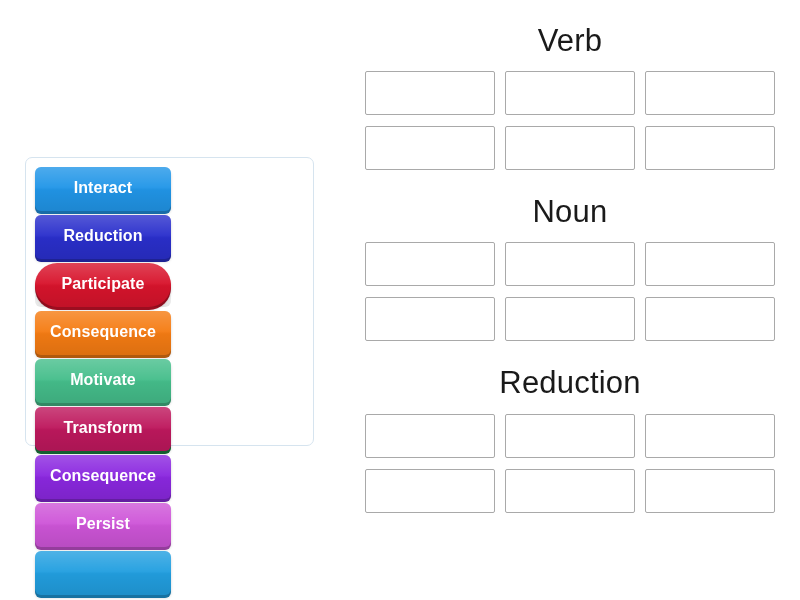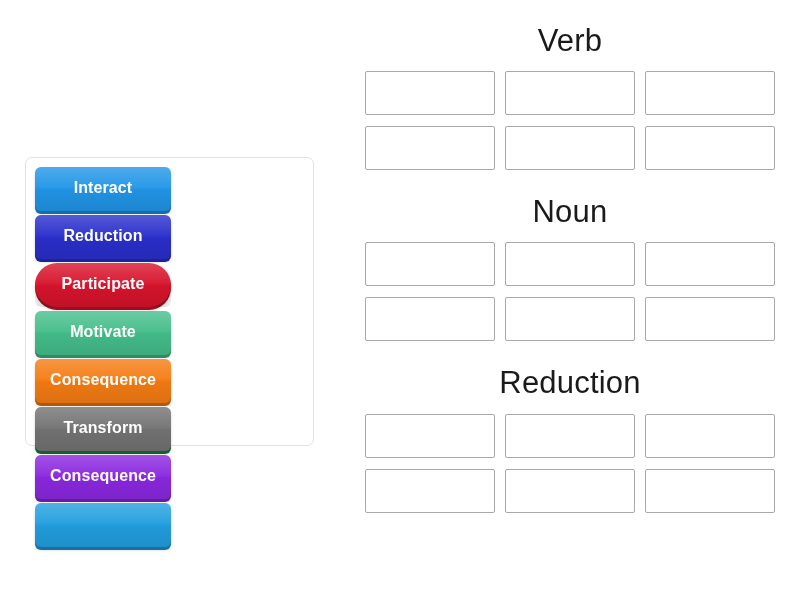--- a/index.html
+++ b/index.html
@@ -128,31 +128,34 @@
     <div class="tile-grid">
         <div class="word-tile" style="background: rgb(33, 150, 232); box-shadow: rgb(24, 108, 167) 0px 3px 0px 0px, rgba(0, 0, 0, 0.18) 0px 3px 3px;">
           <span>Interact</span>
         </div>
         <div class="word-tile" style="background: rgb(42, 47, 204); box-shadow: rgb(30, 34, 147) 0px 3px 0px 0px, rgba(0, 0, 0, 0.18) 0px 3px 3px;">
           <span>Reduction</span>
         </div>
         <div class="word-tile" style="background: rgb(216, 20, 44); box-shadow: rgb(156, 14, 32) 0px 3px 0px 0px, rgba(0, 0, 0, 0.18) 0px 3px 3px; border-radius: 22px;">
           <span>Participate</span>
         </div>
+        <div class="word-tile" style="background: rgb(245, 124, 19); box-shadow: rgb(176, 89, 14) 0px 3px 0px 0px, rgba(0, 0, 0, 0.18) 0px 3px 3px;">
+          <span>Consequence</span>
+        </div>
         <div class="word-tile" style="background: rgb(69, 190, 139); box-shadow: rgb(50, 137, 100) 0px 3px 0px 0px, rgba(0, 0, 0, 0.18) 0px 3px 3px;">
           <span>Motivate</span>
         </div>
-        <div class="word-tile" style="background: rgb(245, 124, 19); box-shadow: rgb(176, 89, 14) 0px 3px 0px 0px, rgba(0, 0, 0, 0.18) 0px 3px 3px;">
-          <span>Consequence</span>
-        </div>
-        <div class="word-tile" style="background: #737373; box-shadow: rgb(20, 95, 48) 0px 3px 0px 0px, rgba(0, 0, 0, 0.18) 0px 3px 3px;">
+        <div class="word-tile" style="background: #be185d; box-shadow: rgb(20, 95, 48) 0px 3px 0px 0px, rgba(0, 0, 0, 0.18) 0px 3px 3px;">
           <span>Transform</span>
         </div>
         <div class="word-tile" style="background: rgb(139, 40, 224); box-shadow: rgb(100, 29, 161) 0px 3px 0px 0px, rgba(0, 0, 0, 0.18) 0px 3px 3px;">
           <span>Consequence</span>
+        </div>
+        <div class="word-tile" style="background: rgb(206, 85, 216); box-shadow: rgb(148, 61, 156) 0px 3px 0px 0px, rgba(0, 0, 0, 0.18) 0px 3px 3px;">
+          <span>Persist</span>
         </div>
         <div class="word-tile" style="background: rgb(34, 159, 224); box-shadow: rgb(24, 114, 161) 0px 3px 0px 0px, rgba(0, 0, 0, 0.18) 0px 3px 3px;"></div>
       </div>
   </div>
 
   <div id="category-panel">
       <div class="category-group">
         <div class="category-heading">Verb</div>
         <div class="dropzone-grid">
           <div class="dropzone"></div>

